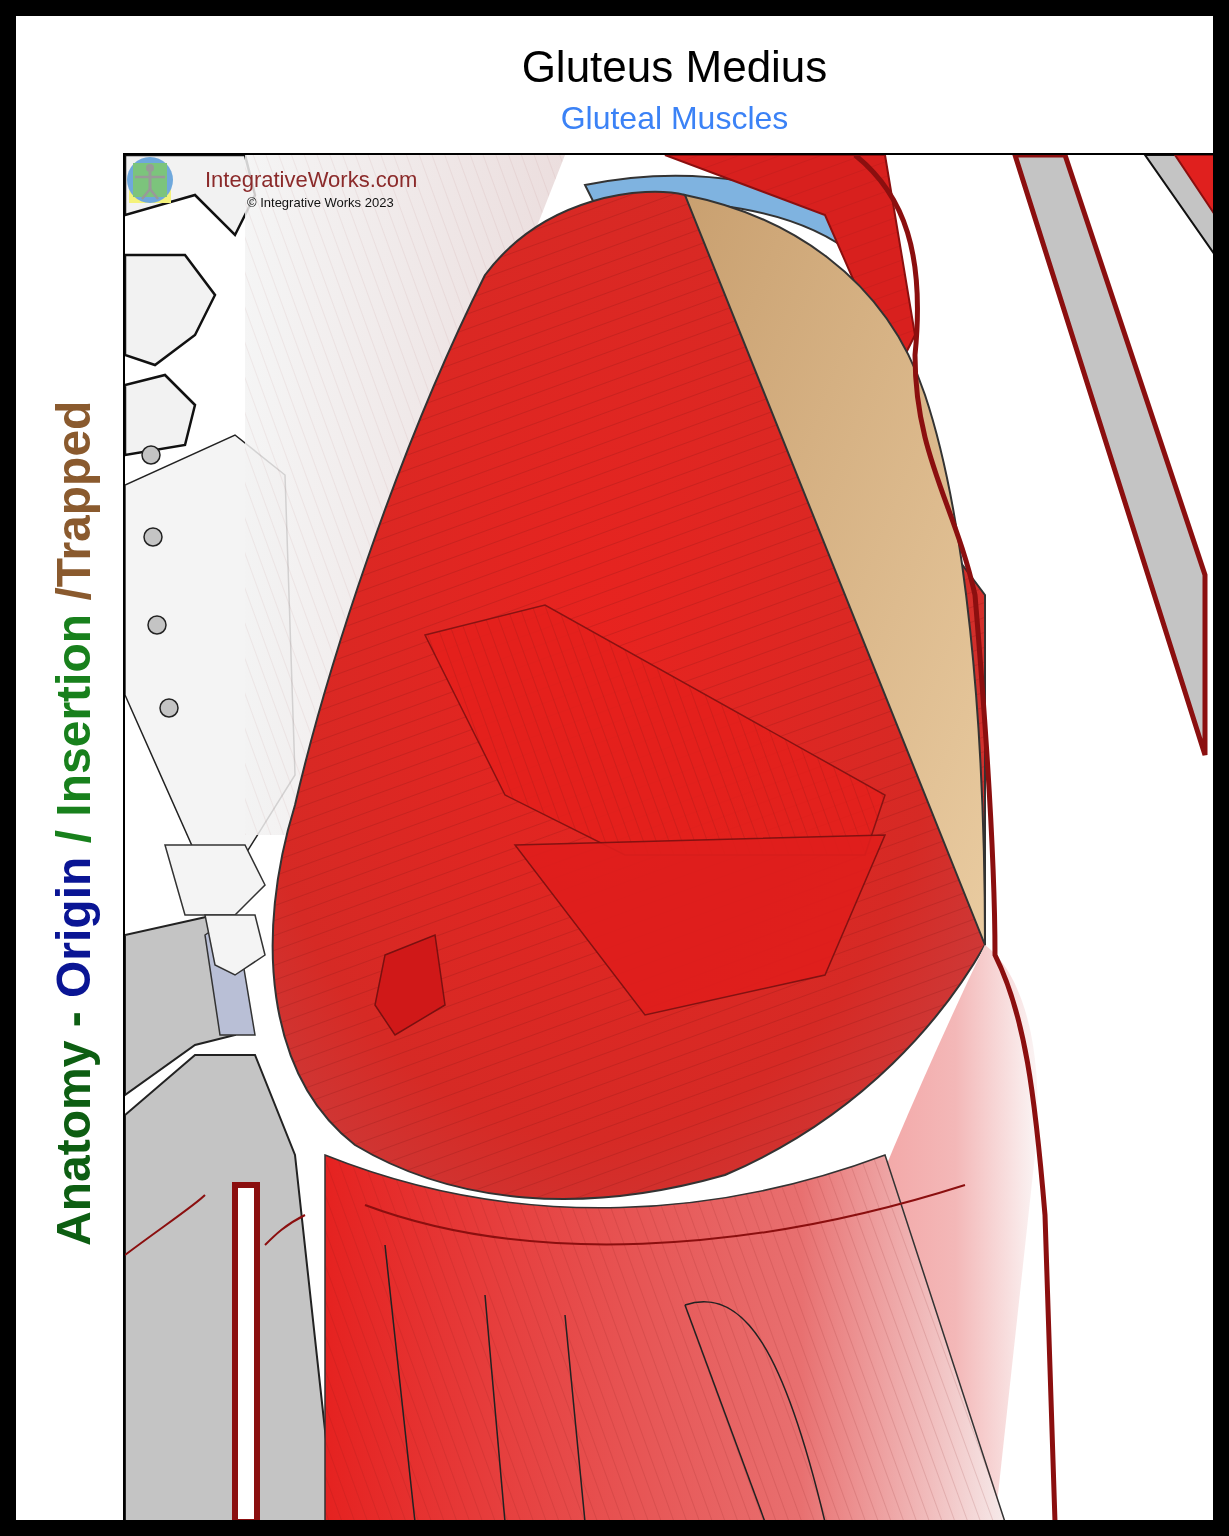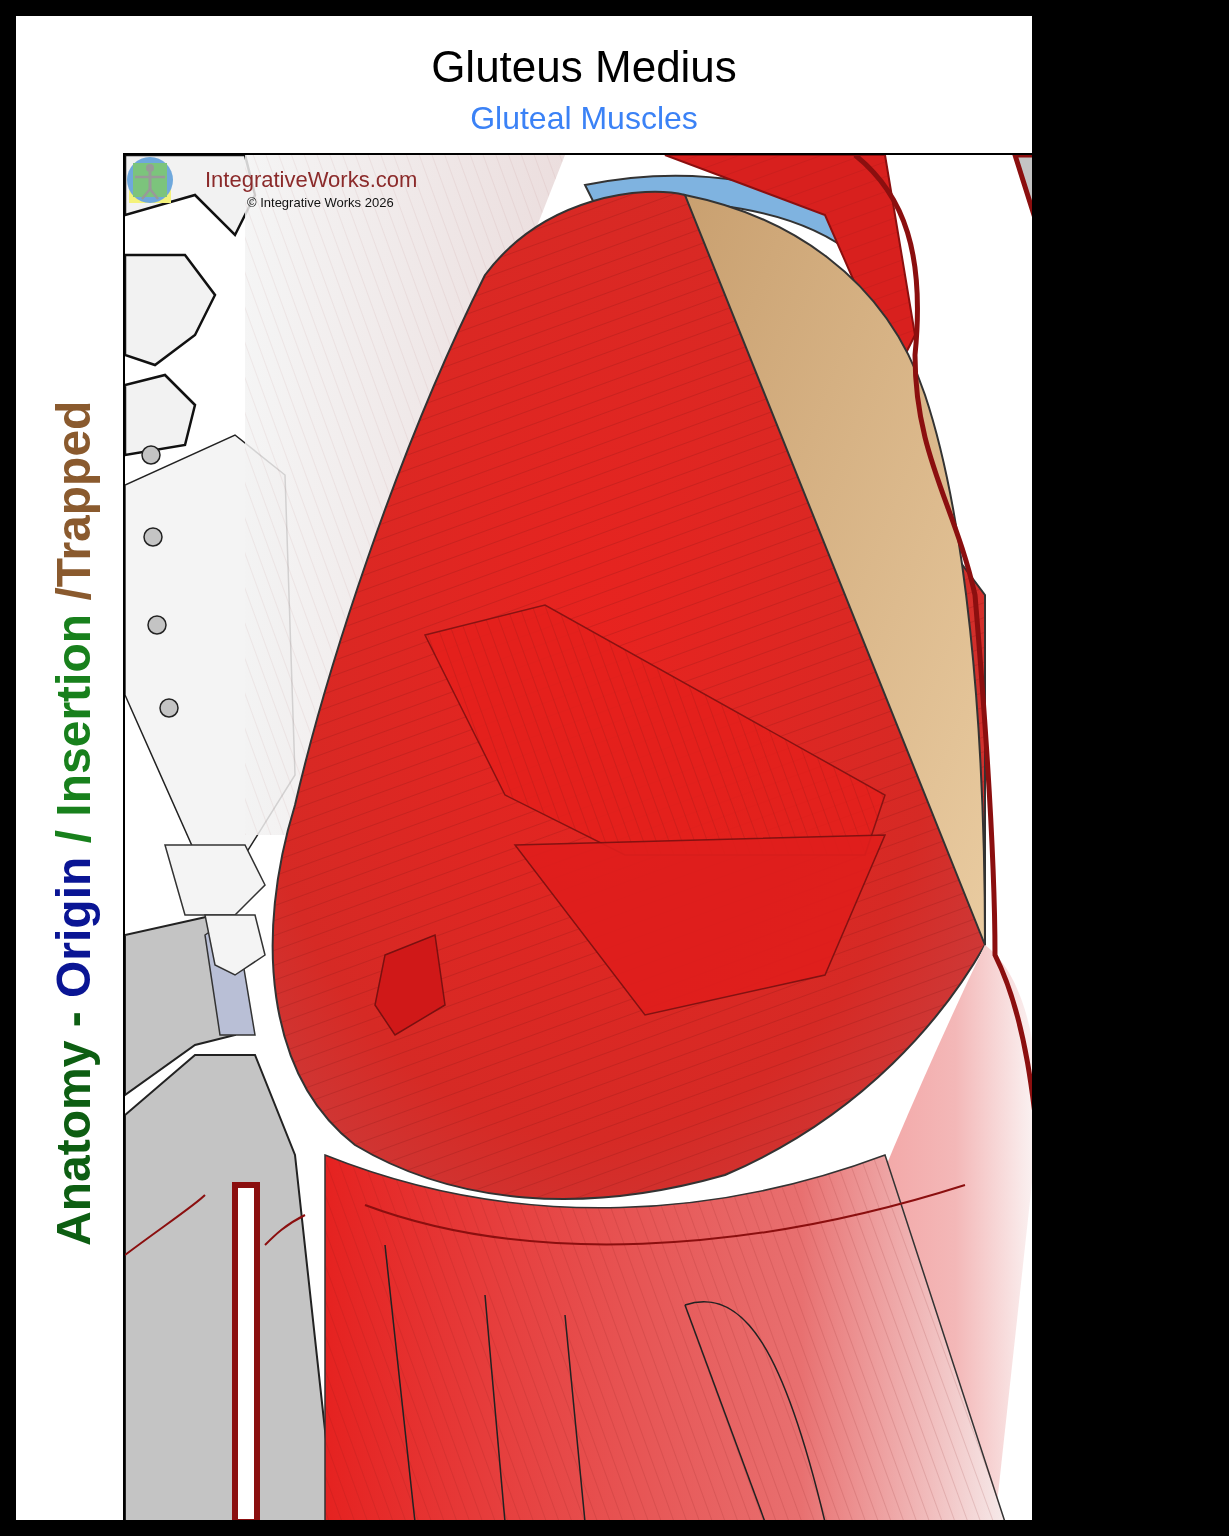--- a/index.html
+++ b/index.html
@@ -1,17 +1,17 @@
 <!DOCTYPE html>
 <html><head>
 <meta charset="utf-8">
 <style>
   html, body { margin: 0; padding: 0; }
   body { width: 1229px; height: 1536px; background: #000; position: relative; overflow: hidden; font-family: "Liberation Sans", sans-serif; }
-  .page { position: absolute; left: 16px; top: 16px; width: 1016px; height: 1504px; background: #fff; overflow: hidden; }
+  .page { position: absolute; left: 16px; top: 16px; width: 1197px; height: 1504px; background: #fff; overflow: hidden; }
   .title { position: absolute; left: 0; right: 0; top: 26px; text-align: center; font-size: 44px; color: #000; margin-left: 120px; }
   .subtitle { position: absolute; left: 0; right: 0; top: 84px; text-align: center; font-size: 32px; color: #3b82f6; margin-left: 120px; }
   .sidebar { position: absolute; left: 28px; top: 1230px; width: 960px; height: 60px; transform-origin: 0 0; transform: rotate(-90deg); font-weight: bold; font-size: 48px; white-space: nowrap; line-height: 60px; }
   .c-anat { color: #0d5e12; }
   .c-orig { color: #0a1594; }
   .c-ins { color: #18801c; }
   .c-trap { color: #8a5a2e; }
   .figure { position: absolute; left: 107px; top: 137px; width: 1090px; height: 1367px; border-left: 2px solid #000; border-top: 2px solid #000; overflow: hidden; background: #fff; }
   .figure svg { position: absolute; left: 0; top: 0; }
   .brand { position: absolute; left: 80px; top: 12px; font-size: 22px; color: #8b2a2a; }
@@ -116,15 +116,15 @@
       <rect x="4" y="30" width="42" height="18" fill="#f4f27a"></rect>
       <circle cx="25" cy="25" r="23" fill="#6fa8dc"></circle>
       <rect x="8" y="8" width="34" height="34" fill="#7cc47c"></rect>
       <circle cx="25" cy="13" r="4" fill="#999"></circle>
       <line x1="25" y1="17" x2="25" y2="34" stroke="#999" stroke-width="3"></line>
       <line x1="10" y1="22" x2="40" y2="22" stroke="#999" stroke-width="2.5"></line>
       <line x1="25" y1="34" x2="17" y2="44" stroke="#999" stroke-width="2.5"></line>
       <line x1="25" y1="34" x2="33" y2="44" stroke="#999" stroke-width="2.5"></line>
     </svg>
     <div class="brand">IntegrativeWorks.com</div>
-    <div class="copyright">© Integrative Works 2026</div>
+    <div class="copyright">© Integrative Works 2023</div>
   </div>
 </div>
 
 </body></html>

